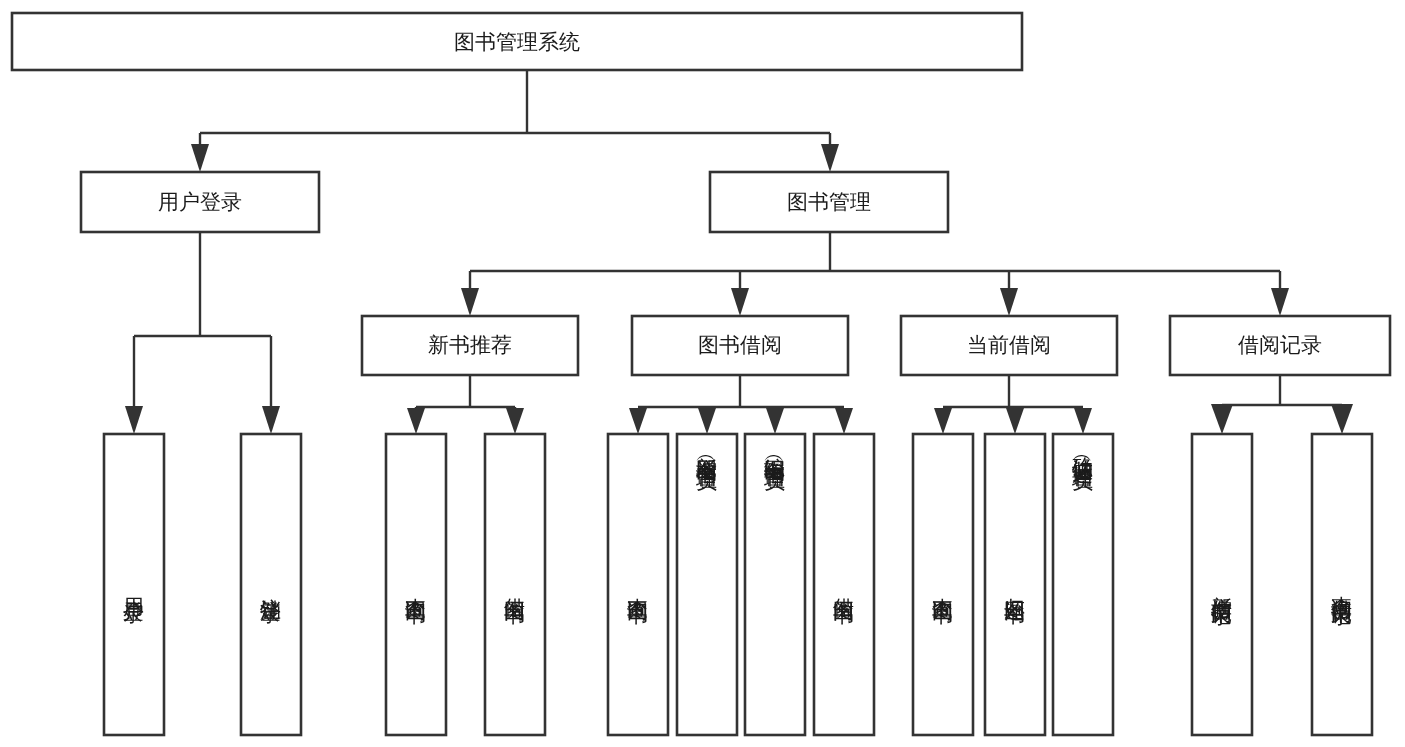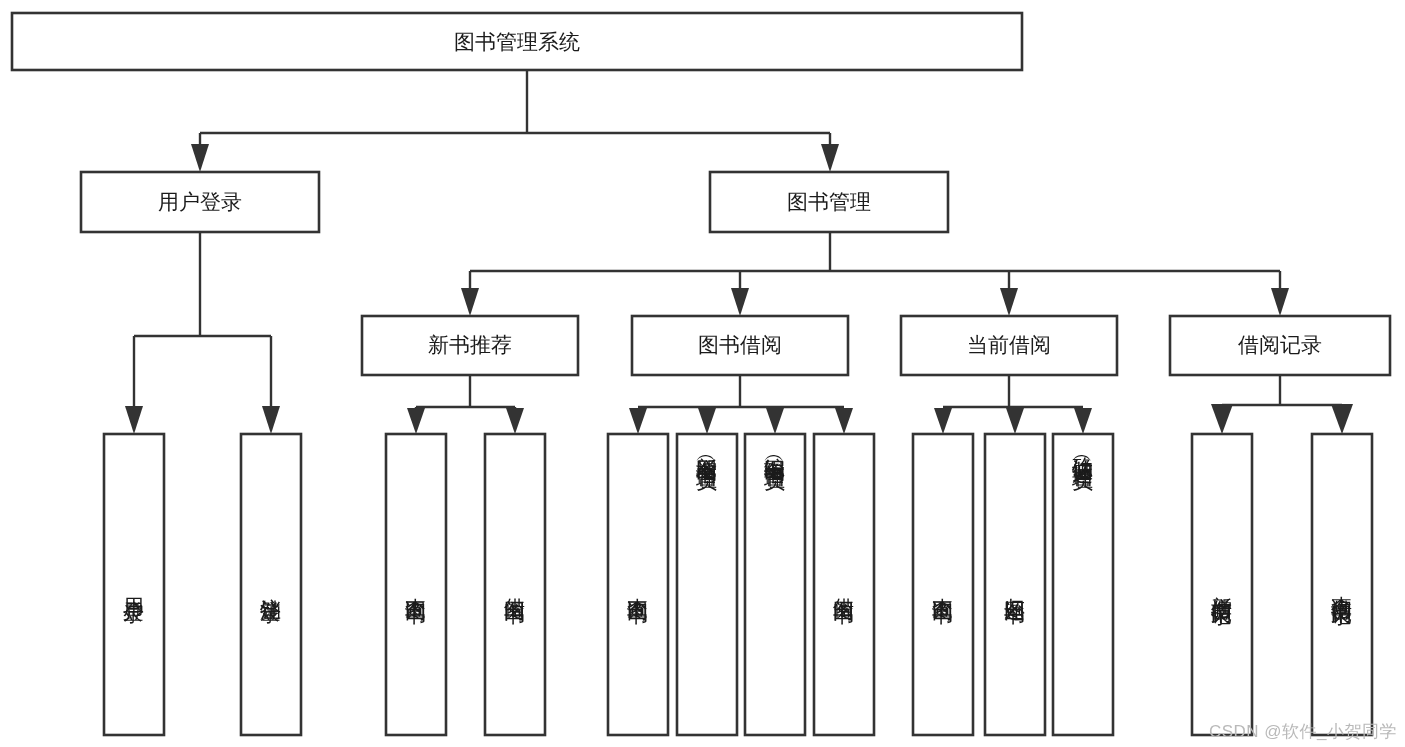--- a/index.html
+++ b/index.html
@@ -220,14 +220,13 @@
   <div class="vlabel-wrap" style="left:1053px; top:434px; width:60px; height:301px; align-items:flex-start; padding-top:6px; box-sizing:border-box;">
     <span class="node-label-v">确认归还（管理员）</span>
   </div>
   <div class="vlabel-wrap" style="left:1192px; top:434px; width:60px; height:301px;">
     <span class="node-label-v">新增借阅记录</span>
   </div>
   <div class="vlabel-wrap" style="left:1312px; top:434px; width:60px; height:301px;">
     <span class="node-label-v">查询借阅记录</span>
   </div>
 
-  <div class="watermark">CSDN @软件_小贺同学</div>
 </div>
 
 </body></html>

